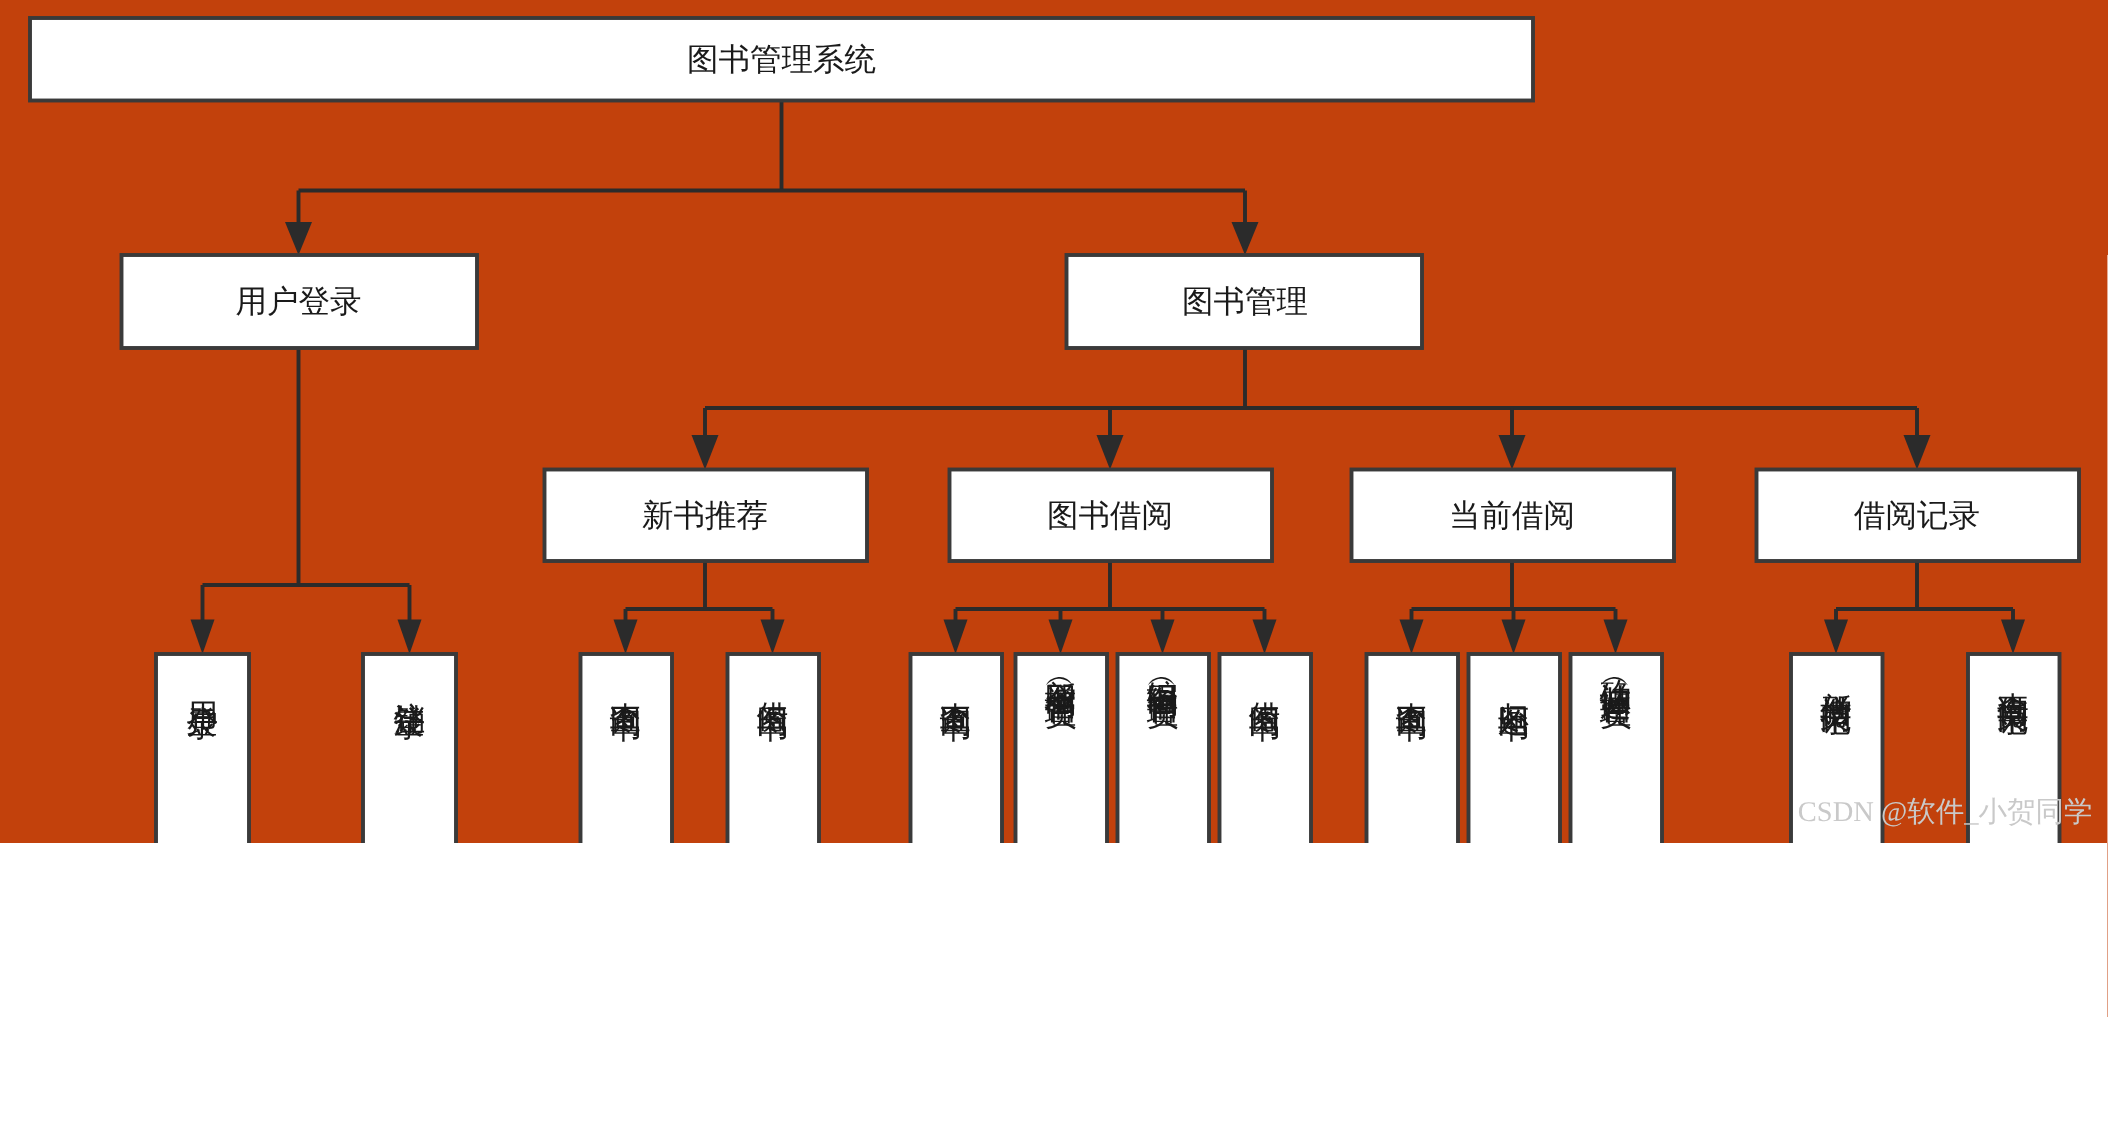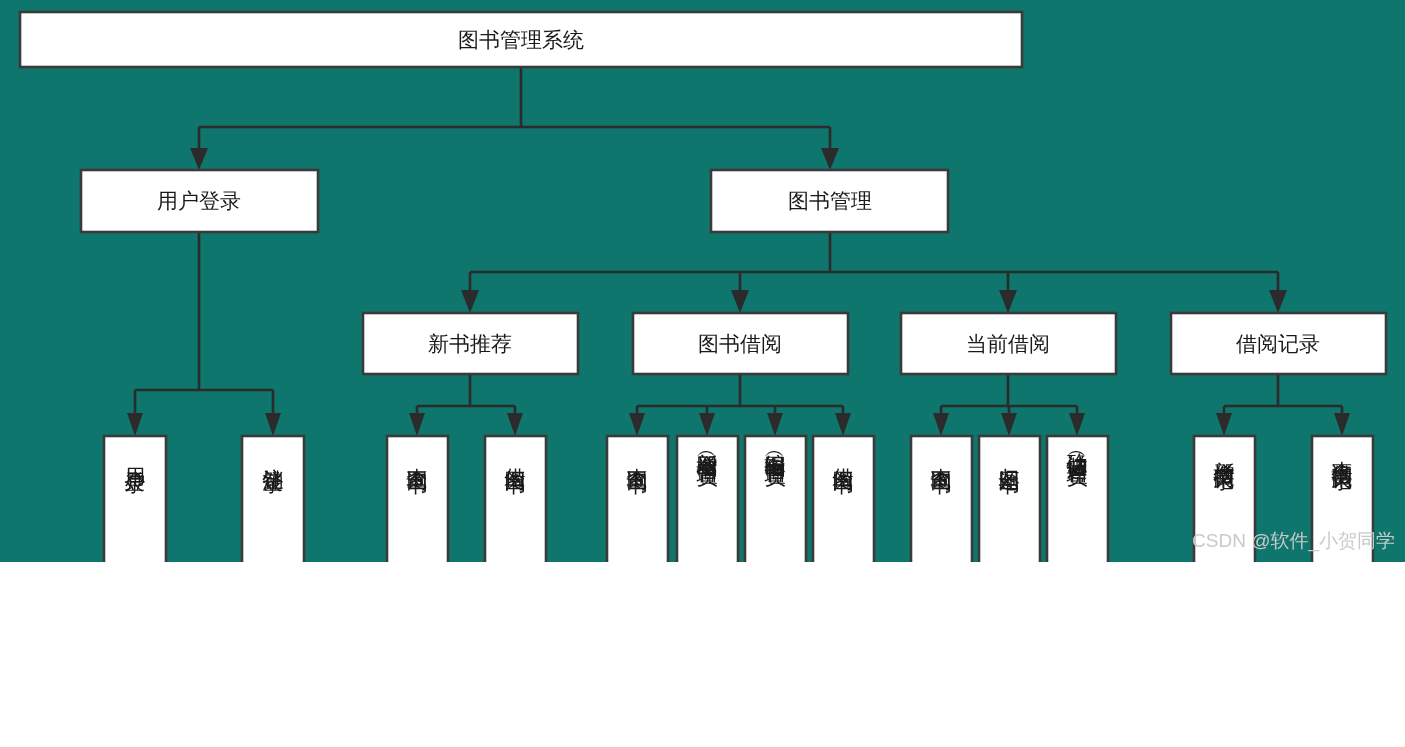--- a/index.html
+++ b/index.html
@@ -8,21 +8,21 @@
     padding: 0;
     background: #ffffff;
   }
   body {
     font-family: "DejaVu Sans", "Liberation Sans", sans-serif;
   }
   #diagram-root {
     position: relative;
     width: 1405px;
     height: 562px;
-    background: #0f766e;
+    background: #c2410c;
     overflow: hidden;
   }
   svg.diagram-canvas {
     position: absolute;
     left: 0;
     top: 0;
     width: 1405px;
     height: 747px;
     display: block;
   }
@@ -54,21 +54,21 @@
     fill: #1a1a1a;
     writing-mode: vertical-rl;
     text-orientation: upright;
     text-anchor: middle;
     letter-spacing: 2px;
   }
   .watermark-text {
     position: absolute;
     right: 10px;
     bottom: 8px;
-    font-family: Liberation Sans, sans-serif;
+    font-family: Liberation Serif, serif;
     font-size: 19px;
     color: #c9c9c9;
     white-space: nowrap;
     user-select: none;
   }
 </style>
 </head>
 <body>
 
 <div id="diagram-root">

